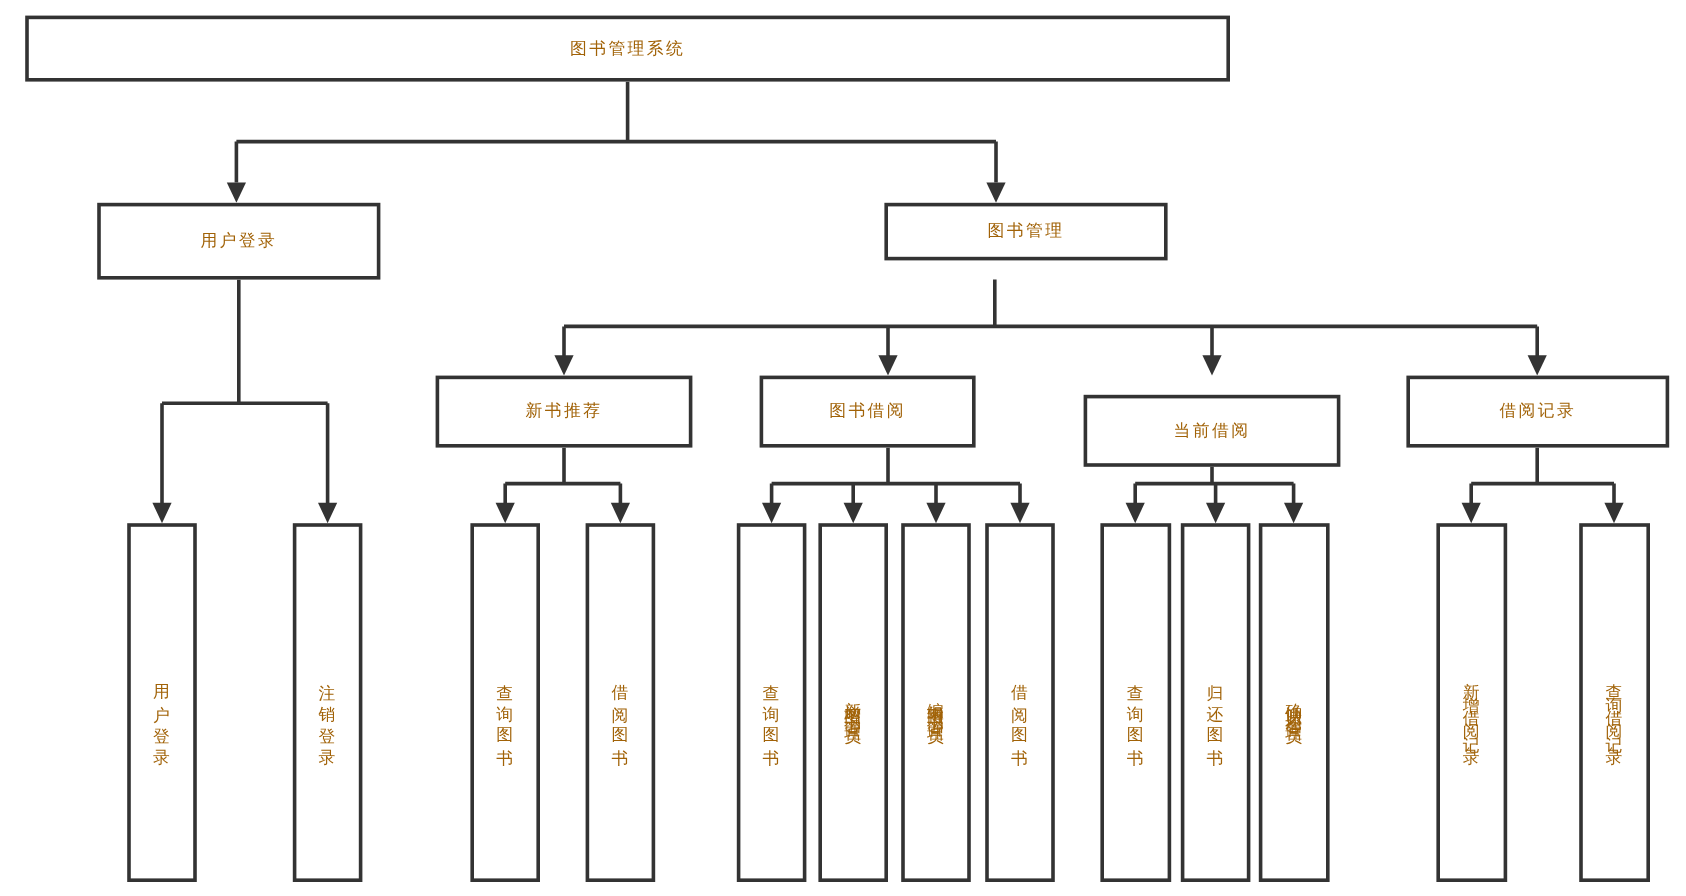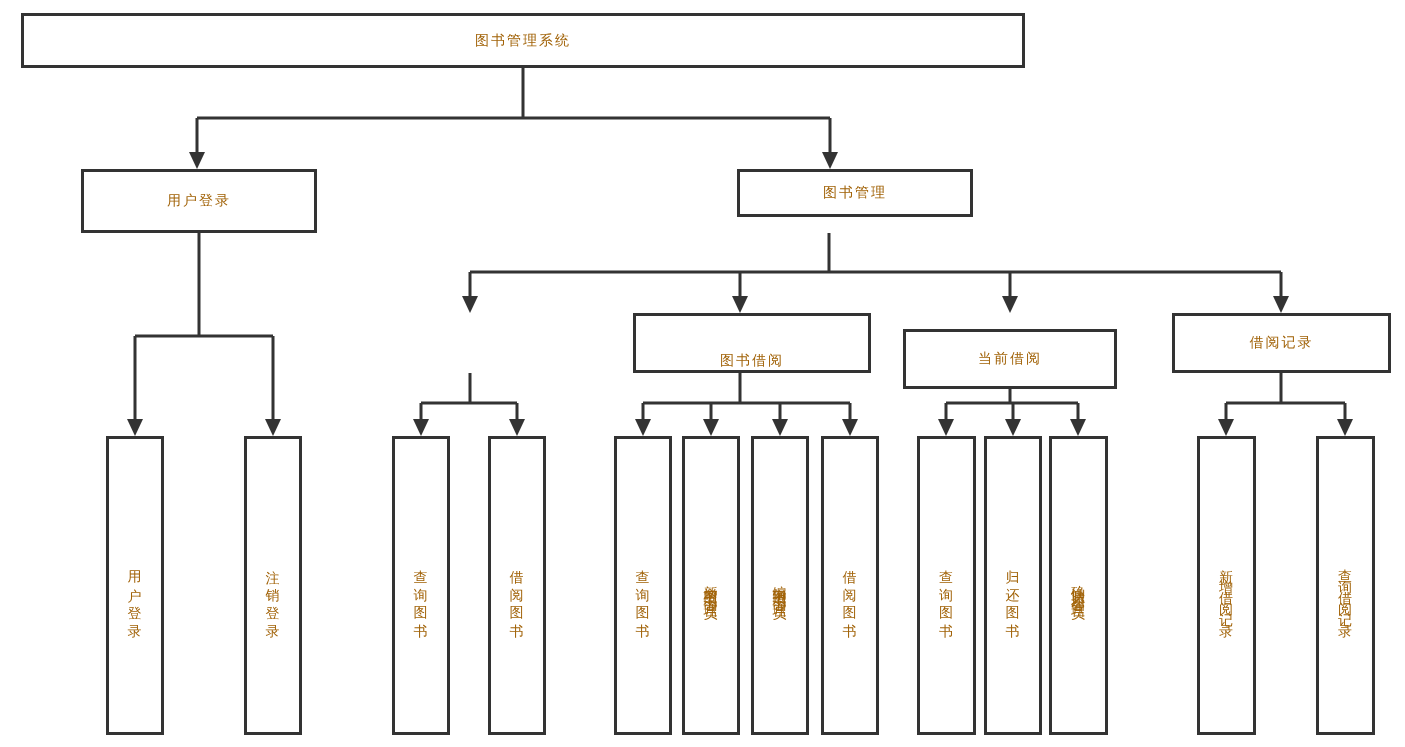--- a/index.html
+++ b/index.html
@@ -51,21 +51,21 @@
     color: #b9b9b9;
     letter-spacing: 1px;
     z-index: 3;
     white-space: nowrap;
   }
   
   .n-root   { left: 21px;   top: 13px;  width: 1004px; height: 55px; }
   .n-l2a    { left: 81px;   top: 169px; width: 236px;  height: 64px; }
   .n-l2b    { left: 711px;  top: 169px; width: 236px;  height: 48px; margin-left: 26px; }
   .n-l3a    { left: 363px;  top: 313px; width: 214px;  height: 60px; }
-  .n-l3b    { left: 633px;  top: 313px; width: 238px;  height: 60px; align-items: flex-end; }
+  .n-l3b    { left: 633px;  top: 313px; width: 180px;  height: 60px; }
   .n-l3c    { left: 903px;  top: 329px; width: 214px;  height: 60px; }
   .n-l3d    { left: 1172px; top: 313px; width: 219px;  height: 60px; }
   .n-b1  { left: 106px;  top: 436px; width: 58px; height: 299px; }
   .n-b2  { left: 244px;  top: 436px; width: 58px; height: 299px; }
   .n-b3  { left: 392px;  top: 436px; width: 58px; height: 299px; }
   .n-b4  { left: 488px;  top: 436px; width: 58px; height: 299px; }
   .n-b5  { left: 614px;  top: 436px; width: 58px; height: 299px; }
   .n-b6  { left: 682px;  top: 436px; width: 58px; height: 299px; }
   .n-b7  { left: 751px;  top: 436px; width: 58px; height: 299px; }
   .n-b8  { left: 821px;  top: 436px; width: 58px; height: 299px; }
@@ -124,20 +124,23 @@
     <span>图书管理系统</span>
   </div>
 
   <div class="box n-l2a">
     <span>用户登录</span>
   </div>
   <div class="box n-l2b">
     <span>图书管理</span>
   </div>
 
+  <div class="box n-l3a">
+    <span>新书推荐</span>
+  </div>
   <div class="box n-l3b">
     <span>图书借阅</span>
   </div>
   <div class="box n-l3c">
     <span>当前借阅</span>
   </div>
   <div class="box n-l3d">
     <span>借阅记录</span>
   </div>
 

